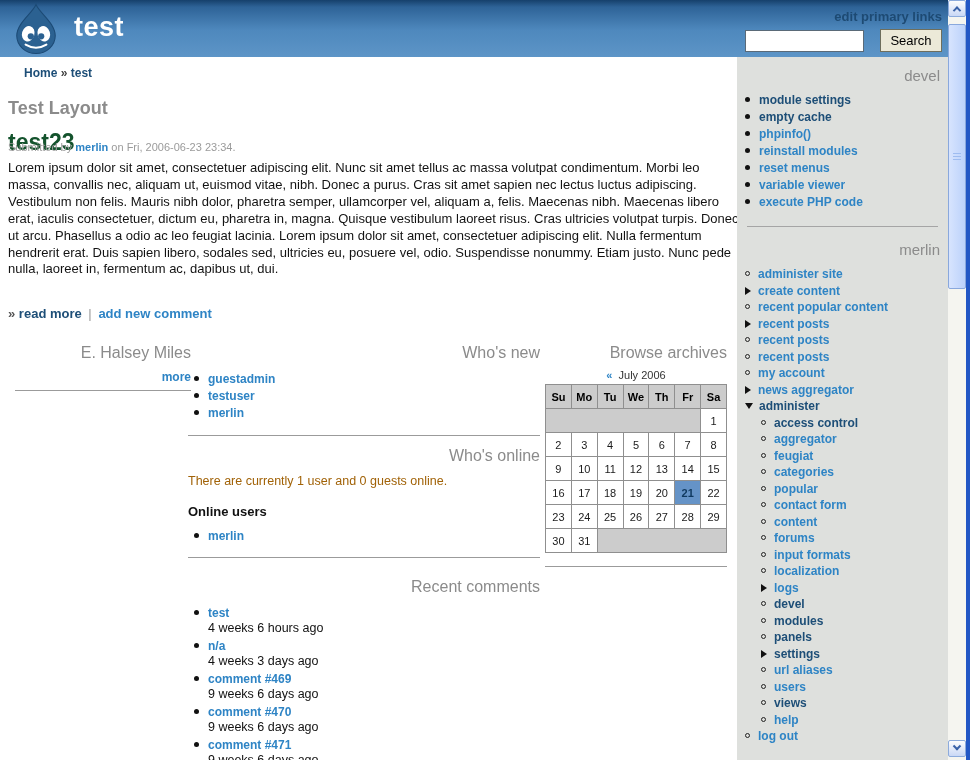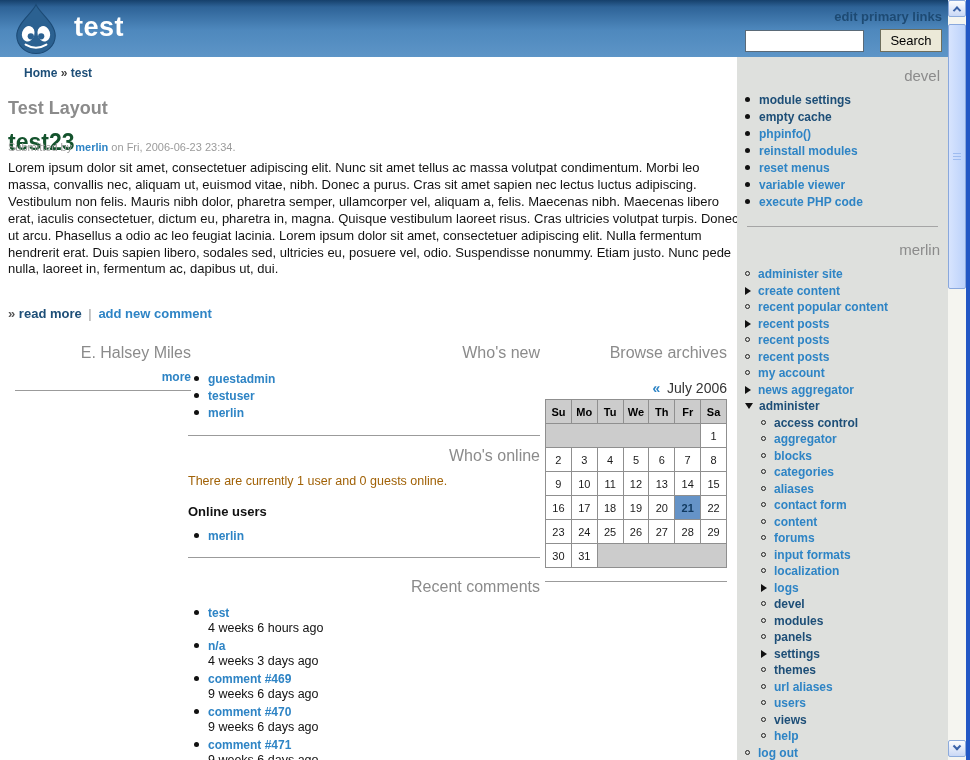--- a/index.html
+++ b/index.html
@@ -85,21 +85,21 @@
   .online-status { font-size:12.5px; color:#a16207; margin-top:9px; }
   .online-users-title { font-size:13px; font-weight:bold; color:#111; margin-top:16px; }
   .mid-hr2 { margin-top:12px; }
   .recent-title { margin-top:20px; }
   .rc-list { list-style:none; margin:9px 0 0 6px; padding:0; }
   .rc-list li { margin-bottom:2px; }
   .rc-line1 { line-height:16px; }
   .rc-age { font-size:12.5px; color:#111; line-height:15px; margin:0 0 1px 14px; }
 
   .col-cal { position:absolute; left:545px; top:344px; width:182px; }
-  .cal-caption { text-align:right; font-size:14px; color:#333; margin-top:18px; }
+  .cal-caption { text-align:center; font-size:11px; color:#333; margin-top:7px; }
   .cal-caption .lnk { margin-right:3px; }
   table.cal { border-collapse:collapse; margin-top:3px; width:182px; }
   table.cal th, table.cal td {
     border:1px solid #8f8f8f; width:26px; height:24px;
     text-align:center; font-size:11px; color:#1a1a1a; padding:0;
   }
   table.cal th { background:#cccccc; font-weight:bold; color:#000; }
   table.cal td.empty { background:#cccccc; }
   table.cal td.selected { background:#6593c7; color:#10395f; font-weight:bold; }
   .cal-hr { margin-top:13px; }
@@ -326,33 +326,32 @@
     <li><span class="blt-r"></span><a class="lnk">create content</a></li>
     <li><span class="blt-c"></span><a class="lnk">recent popular content</a></li>
     <li><span class="blt-r"></span><a class="lnk">recent posts</a></li>
     <li><span class="blt-c"></span><a class="lnk">recent posts</a></li>
     <li><span class="blt-c"></span><a class="lnk">recent posts</a></li>
     <li><span class="blt-c"></span><a class="lnk">my account</a></li>
     <li><span class="blt-r"></span><a class="lnk">news aggregator</a></li>
     <li><span class="blt-d"></span><a class="lnkd">administer</a></li>
     <li class="sub"><span class="blt-c"></span><a class="lnkd">access control</a></li>
     <li class="sub"><span class="blt-c"></span><a class="lnk">aggregator</a></li>
-    <li class="sub"><span class="blt-c"></span><a class="lnk">blocks</a></li>
+    <li class="sub"><span class="blt-c"></span><a class="lnk">feugiat</a></li>
     <li class="sub"><span class="blt-c"></span><a class="lnk">categories</a></li>
-    <li class="sub"><span class="blt-c"></span><a class="lnk">aliases</a></li>
+    <li class="sub"><span class="blt-c"></span><a class="lnk">popular</a></li>
     <li class="sub"><span class="blt-c"></span><a class="lnk">contact form</a></li>
     <li class="sub"><span class="blt-c"></span><a class="lnk">content</a></li>
     <li class="sub"><span class="blt-c"></span><a class="lnk">forums</a></li>
     <li class="sub"><span class="blt-c"></span><a class="lnk">input formats</a></li>
     <li class="sub"><span class="blt-c"></span><a class="lnk">localization</a></li>
     <li class="sub"><span class="blt-r"></span><a class="lnk">logs</a></li>
     <li class="sub"><span class="blt-c"></span><a class="lnkd">devel</a></li>
     <li class="sub"><span class="blt-c"></span><a class="lnkd">modules</a></li>
     <li class="sub"><span class="blt-c"></span><a class="lnkd">panels</a></li>
     <li class="sub"><span class="blt-r"></span><a class="lnkd">settings</a></li>
-    <li class="sub"><span class="blt-c"></span><a class="lnkd">themes</a></li>
     <li class="sub"><span class="blt-c"></span><a class="lnk">url aliases</a></li>
     <li class="sub"><span class="blt-c"></span><a class="lnk">users</a></li>
     <li class="sub"><span class="blt-c"></span><a class="lnkd">views</a></li>
     <li class="sub"><span class="blt-c"></span><a class="lnk">help</a></li>
     <li><span class="blt-c"></span><a class="lnk">log out</a></li>
   </ul>
 </div>
 
 </body></html>

